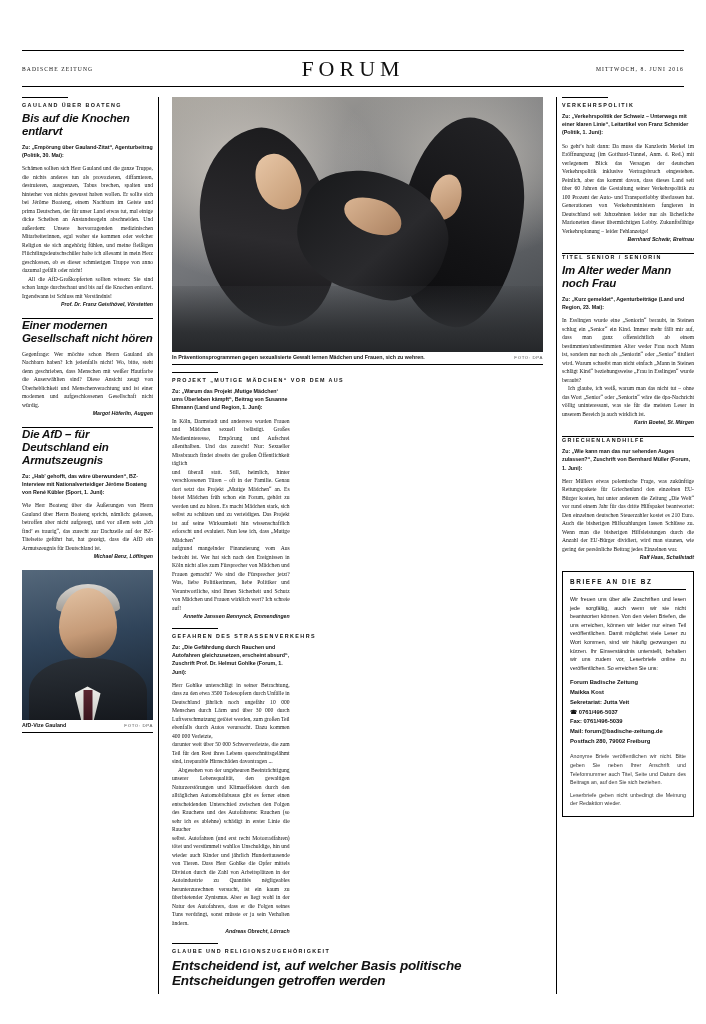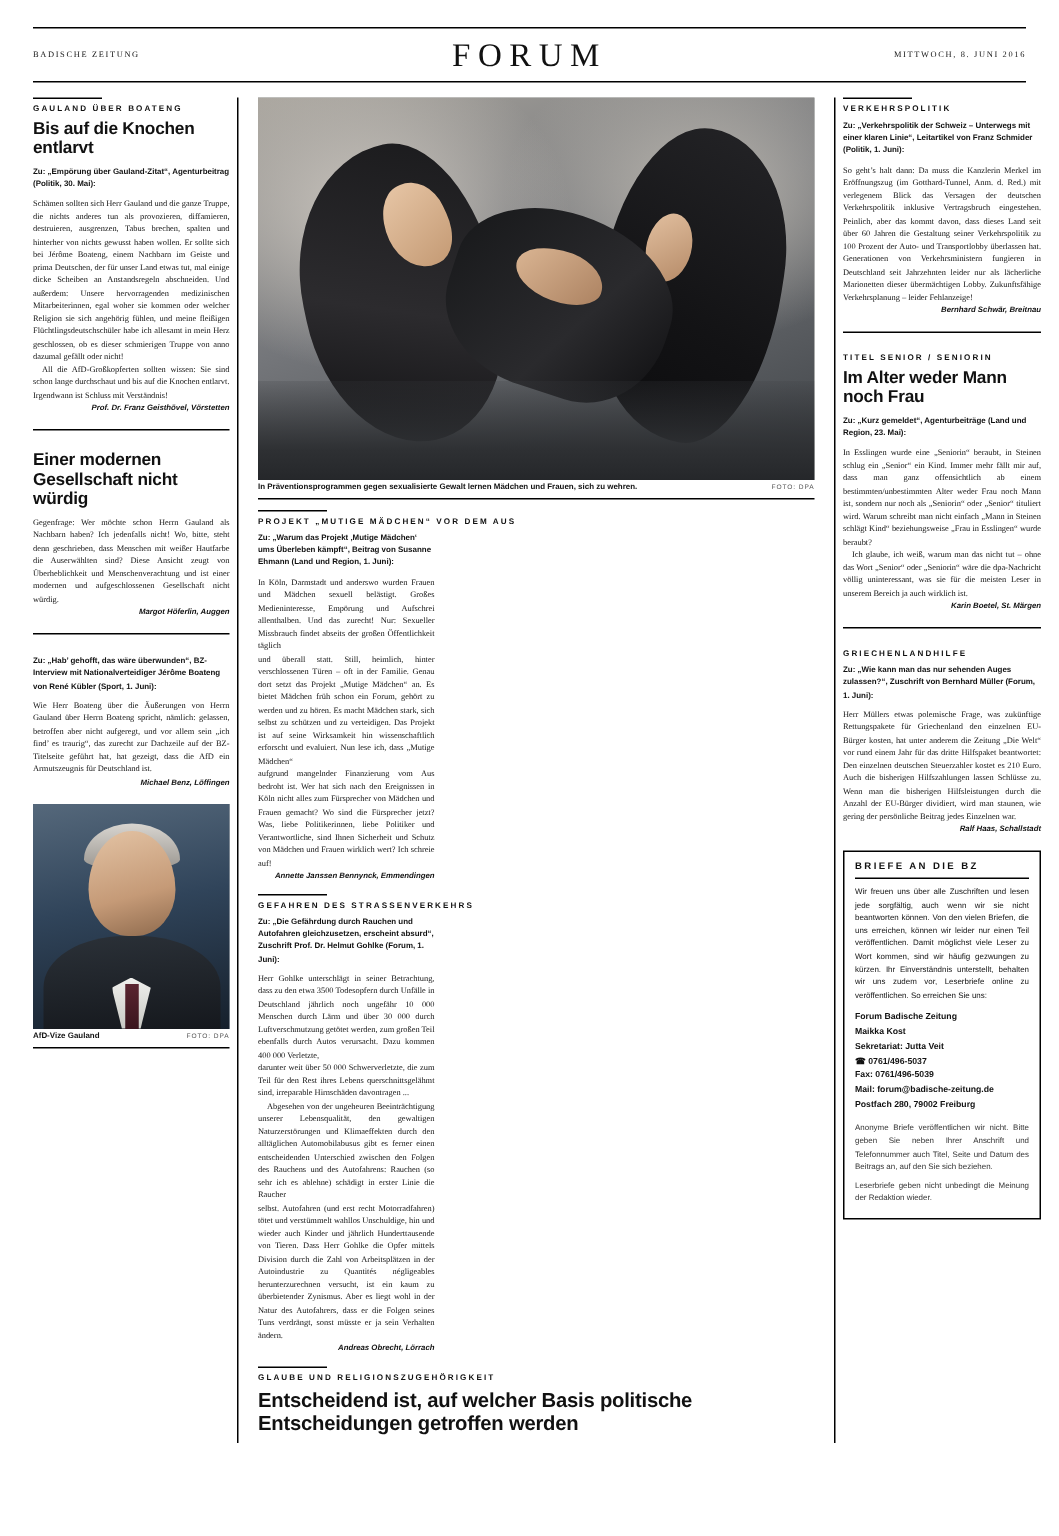--- a/index.html
+++ b/index.html
@@ -14,20 +14,21 @@
     color: #111111;
     overflow: hidden;
     position: relative;
   }
   .page {
     width: 706px;
     height: 940px;
     box-sizing: border-box;
     padding: 18px 22px 10px 22px;
     position: relative;
+    margin-top: 32px;
   }
 
   
   .masthead {
     border-top: 1px solid #000;
     border-bottom: 1px solid #000;
     padding: 5px 0 4px 0;
     display: flex;
     align-items: center;
     justify-content: space-between;
@@ -80,20 +81,21 @@
     font-weight: bold;
     font-size: 5.4px;
     letter-spacing: 1.4px;
     text-transform: uppercase;
     margin-bottom: 3px;
     line-height: 1.3;
   }
   .headline {
     font-family: "Liberation Sans", sans-serif;
     font-weight: bold;
+    font-style: italic;
     font-size: 13px;
     line-height: 1.12;
     margin: 0 0 5px 0;
     letter-spacing: -0.15px;
   }
   .headline.wide { font-size: 13.5px; }
   .headline.small { font-size: 11.5px; }
   .intro {
     font-family: "Liberation Sans", sans-serif;
     font-weight: bold;
@@ -299,21 +301,21 @@
     margin: 6px 0 6px 0;
   }
   .box-contact div { white-space: nowrap; }
   .box-foot {
     font-family: "Liberation Sans", sans-serif;
     font-size: 5.3px;
     line-height: 1.62;
     text-align: justify;
     color: #333;
   }
-  .hr-top-article { border-top: 1px solid #000; padding-top: 14px; }
+  .hr-top-article { border-top: 1px solid #000; padding-top: 0; }
 </style>
 </head>
 <body>
 
 <div class="page">
 
   <div class="masthead">
     <div class="masthead-left">BADISCHE ZEITUNG</div>
     <div class="masthead-title">FORUM</div>
     <div class="masthead-right">MITTWOCH, 8. JUNI 2016</div>
@@ -329,28 +331,29 @@
         <h2 class="headline small">Bis auf die Knochen entlarvt</h2>
         <div class="intro">Zu: „Empörung über Gauland-Zitat“, Agenturbeitrag (Politik, 30. Mai):</div>
         <div class="body-text">
           <p>Schämen sollten sich Herr Gauland und die ganze Truppe, die nichts anderes tun als provozieren, diffamieren, destruieren, ausgrenzen, Tabus brechen, spalten und hinterher von nichts gewusst haben wollen. Er sollte sich bei Jérôme Boateng, einem Nachbarn im Geiste und prima Deutschen, der für unser Land etwas tut, mal einige dicke Scheiben an Anstandsregeln abschneiden. Und außerdem: Unsere hervorragenden medizinischen Mitarbeiterinnen, egal woher sie kommen oder welcher Religion sie sich angehörig fühlen, und meine fleißigen Flüchtlingsdeutschschüler habe ich allesamt in mein Herz geschlossen, ob es dieser schmierigen Truppe von anno dazumal gefällt oder nicht!</p>
           <p>All die AfD-Großkopferten sollten wissen: Sie sind schon lange durchschaut und bis auf die Knochen entlarvt. Irgendwann ist Schluss mit Verständnis!</p>
           <span class="sig">Prof. Dr. Franz Geisthövel, Vörstetten</span>
         </div>
       </div>
 
       <div class="article hr-top-article">
-        <h2 class="headline small">Einer modernen Gesellschaft nicht würdig</h2>
+        <h2 class="headline small">Einer modernen Gesellschaft nicht hören</h2>
         <div class="body-text">
           <p>Gegenfrage: Wer möchte schon Herrn Gauland als Nachbarn haben? Ich jedenfalls nicht! Wo, bitte, steht denn geschrieben, dass Menschen mit weißer Hautfarbe die Auserwählten sind? Diese Ansicht zeugt von Überheblichkeit und Menschenverachtung und ist einer modernen und aufgeschlossenen Gesellschaft nicht würdig.</p>
           <span class="sig">Margot Höferlin, Auggen</span>
         </div>
       </div>
 
       <div class="article hr-top-article">
+        <h2 class="headline small">Die AfD – für Deutschland ein Armutszeugnis</h2>
         <div class="intro">Zu: „Hab’ gehofft, das wäre überwunden“, BZ-Interview mit Nationalverteidiger Jérôme Boateng von René Kübler (Sport, 1. Juni):</div>
         <div class="body-text">
           <p>Wie Herr Boateng über die Äußerungen von Herrn Gauland über Herrn Boateng spricht, nämlich: gelassen, betroffen aber nicht aufgeregt, und vor allem sein „ich find’ es traurig“, das zurecht zur Dachzeile auf der BZ-Titelseite geführt hat, hat gezeigt, dass die AfD ein Armutszeugnis für Deutschland ist.</p>
           <span class="sig">Michael Benz, Löffingen</span>
         </div>
       </div>
 
       <div>
         <div class="photo-portrait">
           <div class="pbg"></div>

